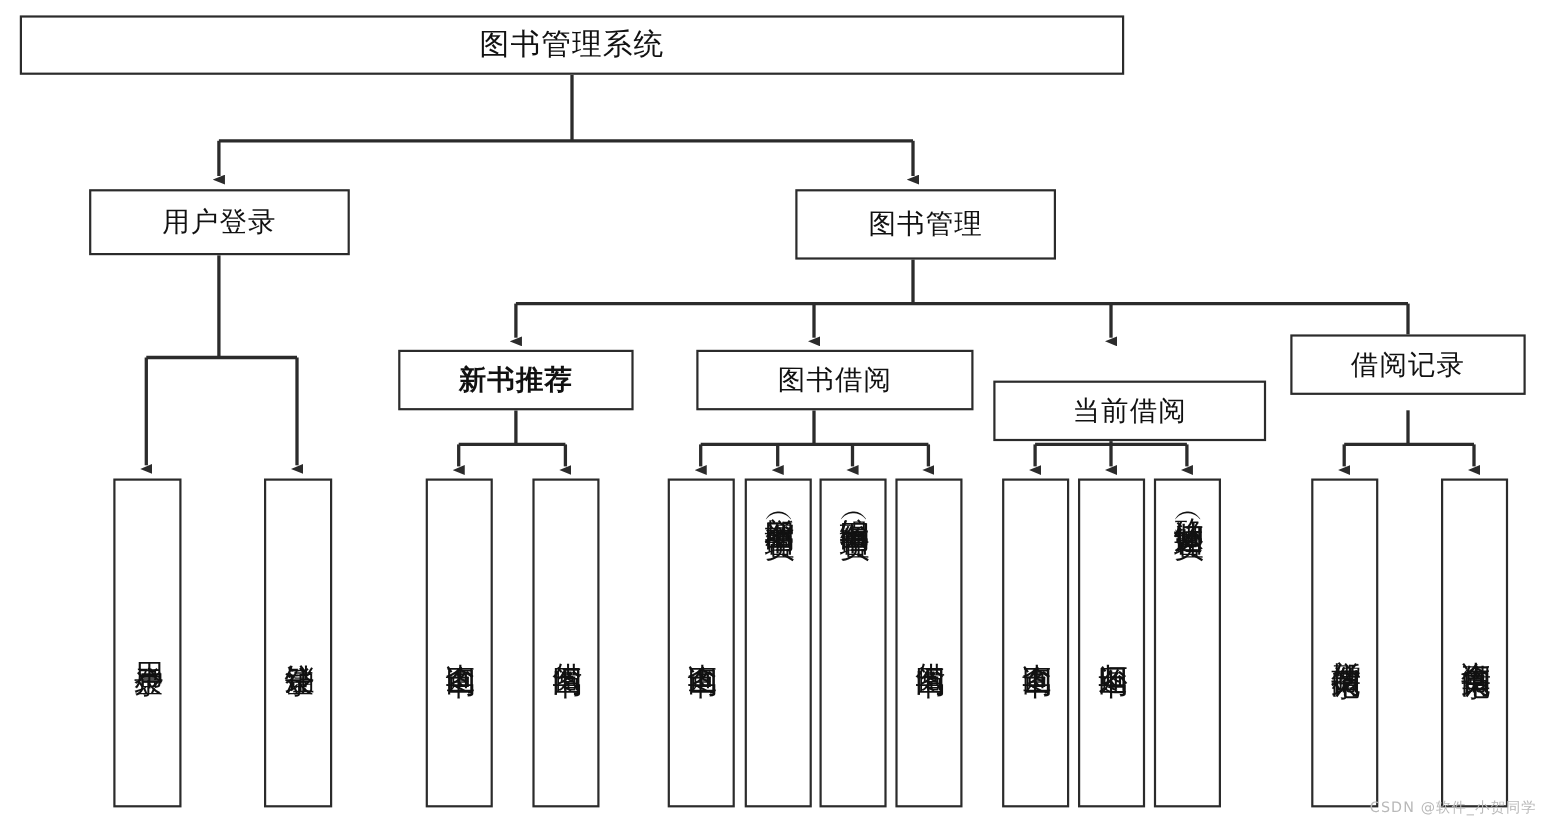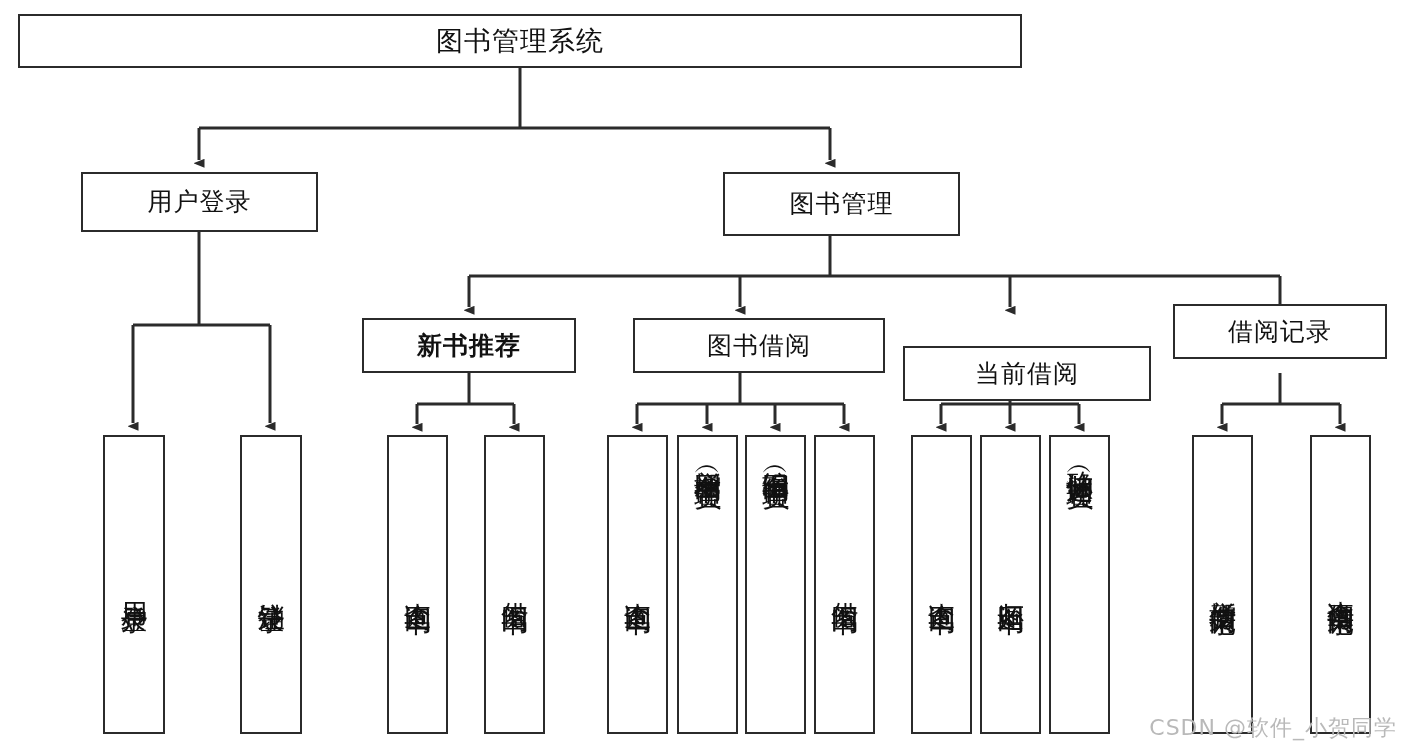--- a/index.html
+++ b/index.html
@@ -53,21 +53,21 @@
     height:auto;
   }
   .node.v.center-text{
     align-items:center;
     padding-top:0;
   }
   .watermark{
     position:absolute;
     right:8px;
     bottom:4px;
-    font-size:22px;
+    font-size:13px;
     color:#b9b9b9;
     letter-spacing:1px;
     white-space:nowrap;
     user-select:none;
   }
 </style>
 </head>
 <body>
 
 <div id="diagram-root">

